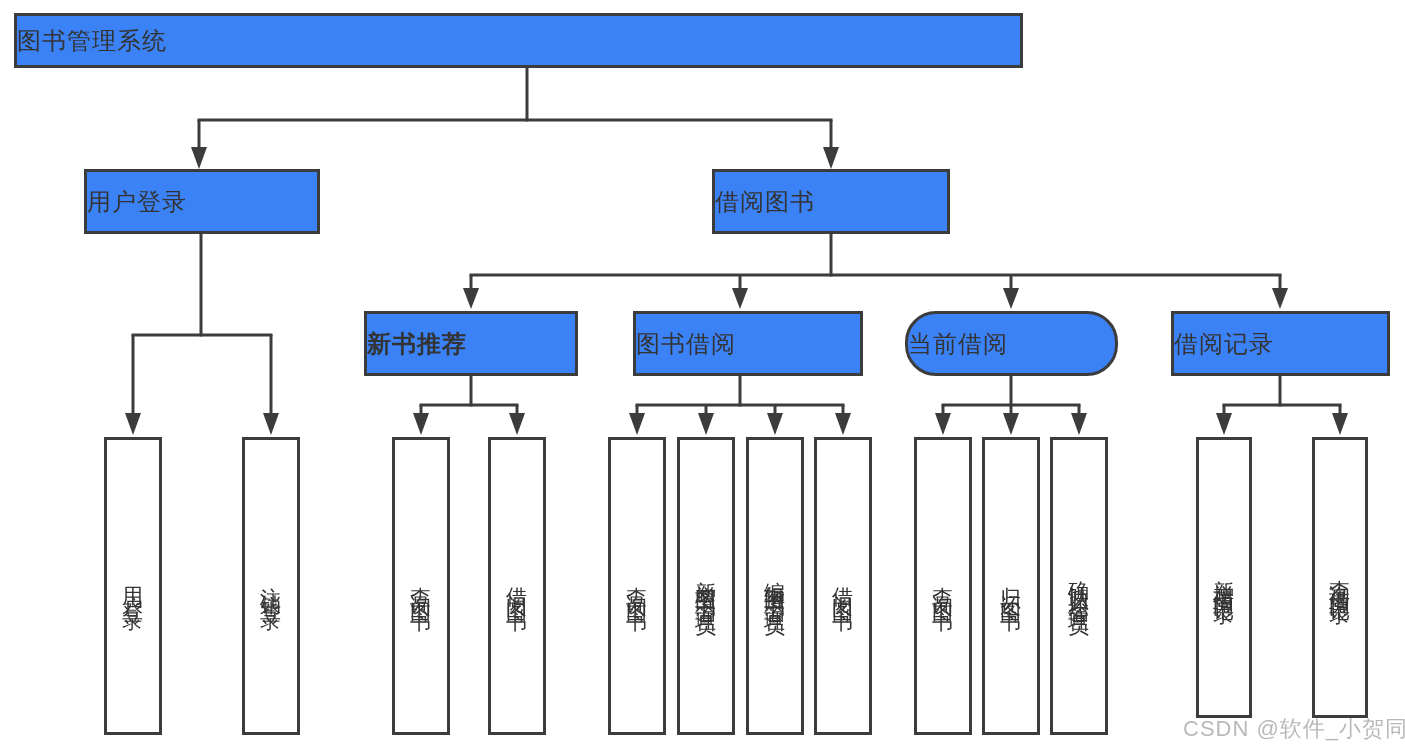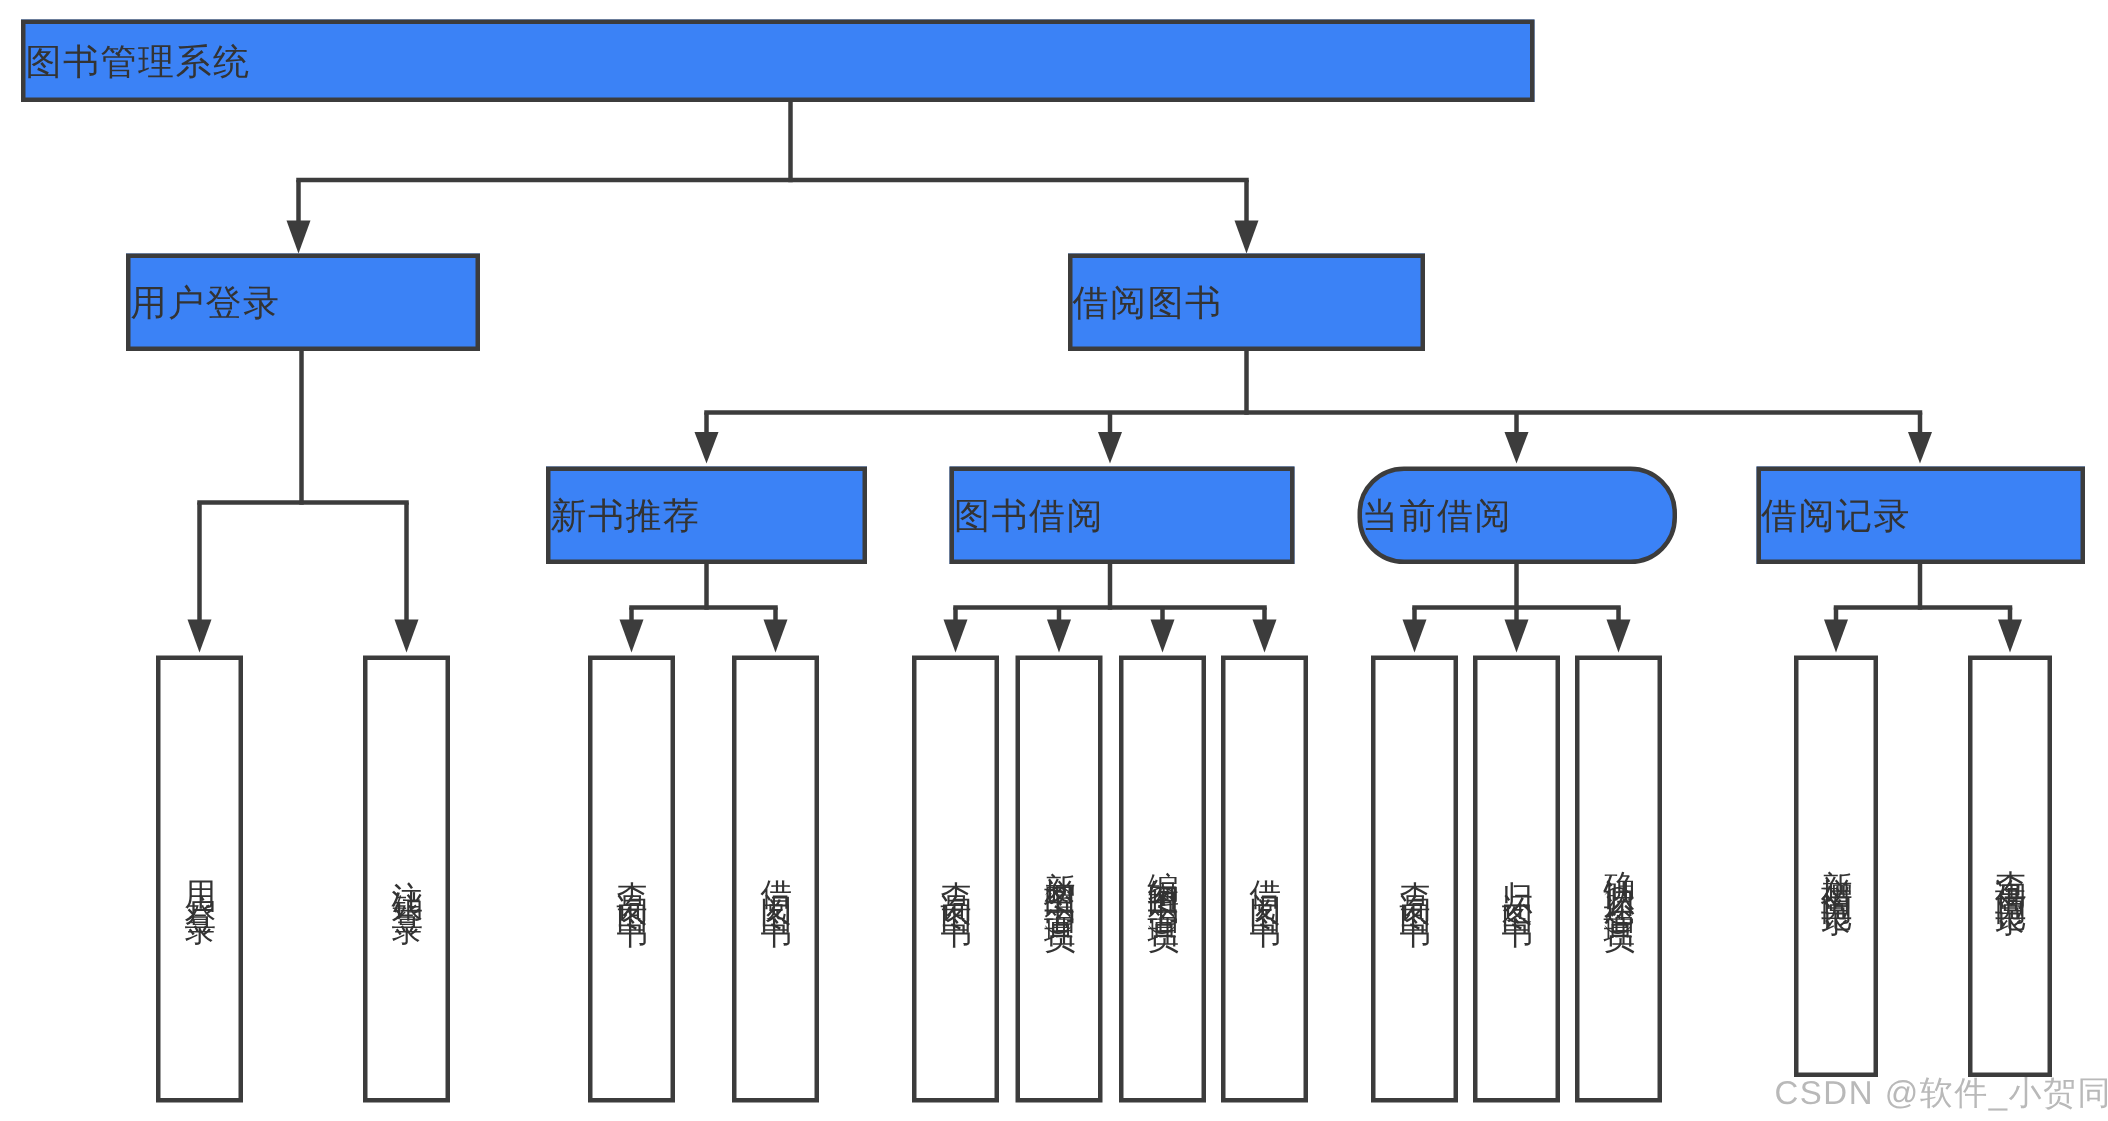--- a/index.html
+++ b/index.html
@@ -128,21 +128,21 @@
     <span>图书管理系统</span>
   </div>
 
   <div class="box" style="left:84px;top:169px;width:236px;height:65px;">
     <span>用户登录</span>
   </div>
   <div class="box" style="left:712px;top:169px;width:238px;height:65px;">
     <span>借阅图书</span>
   </div>
 
-  <div class="box" style="left:364px;top:311px;width:214px;height:65px;">
+  <div class="box" style="left:364px;top:311px;width:214px;height:65px;font-weight:bold;">
     <span>新书推荐</span>
   </div>
   <div class="box" style="left:633px;top:311px;width:230px;height:65px;">
     <span>图书借阅</span>
   </div>
   <div class="box" style="left:905px;top:311px;width:213px;height:65px;border-radius:31px;">
     <span>当前借阅</span>
   </div>
   <div class="box" style="left:1171px;top:311px;width:219px;height:65px;">
     <span>借阅记录</span>

